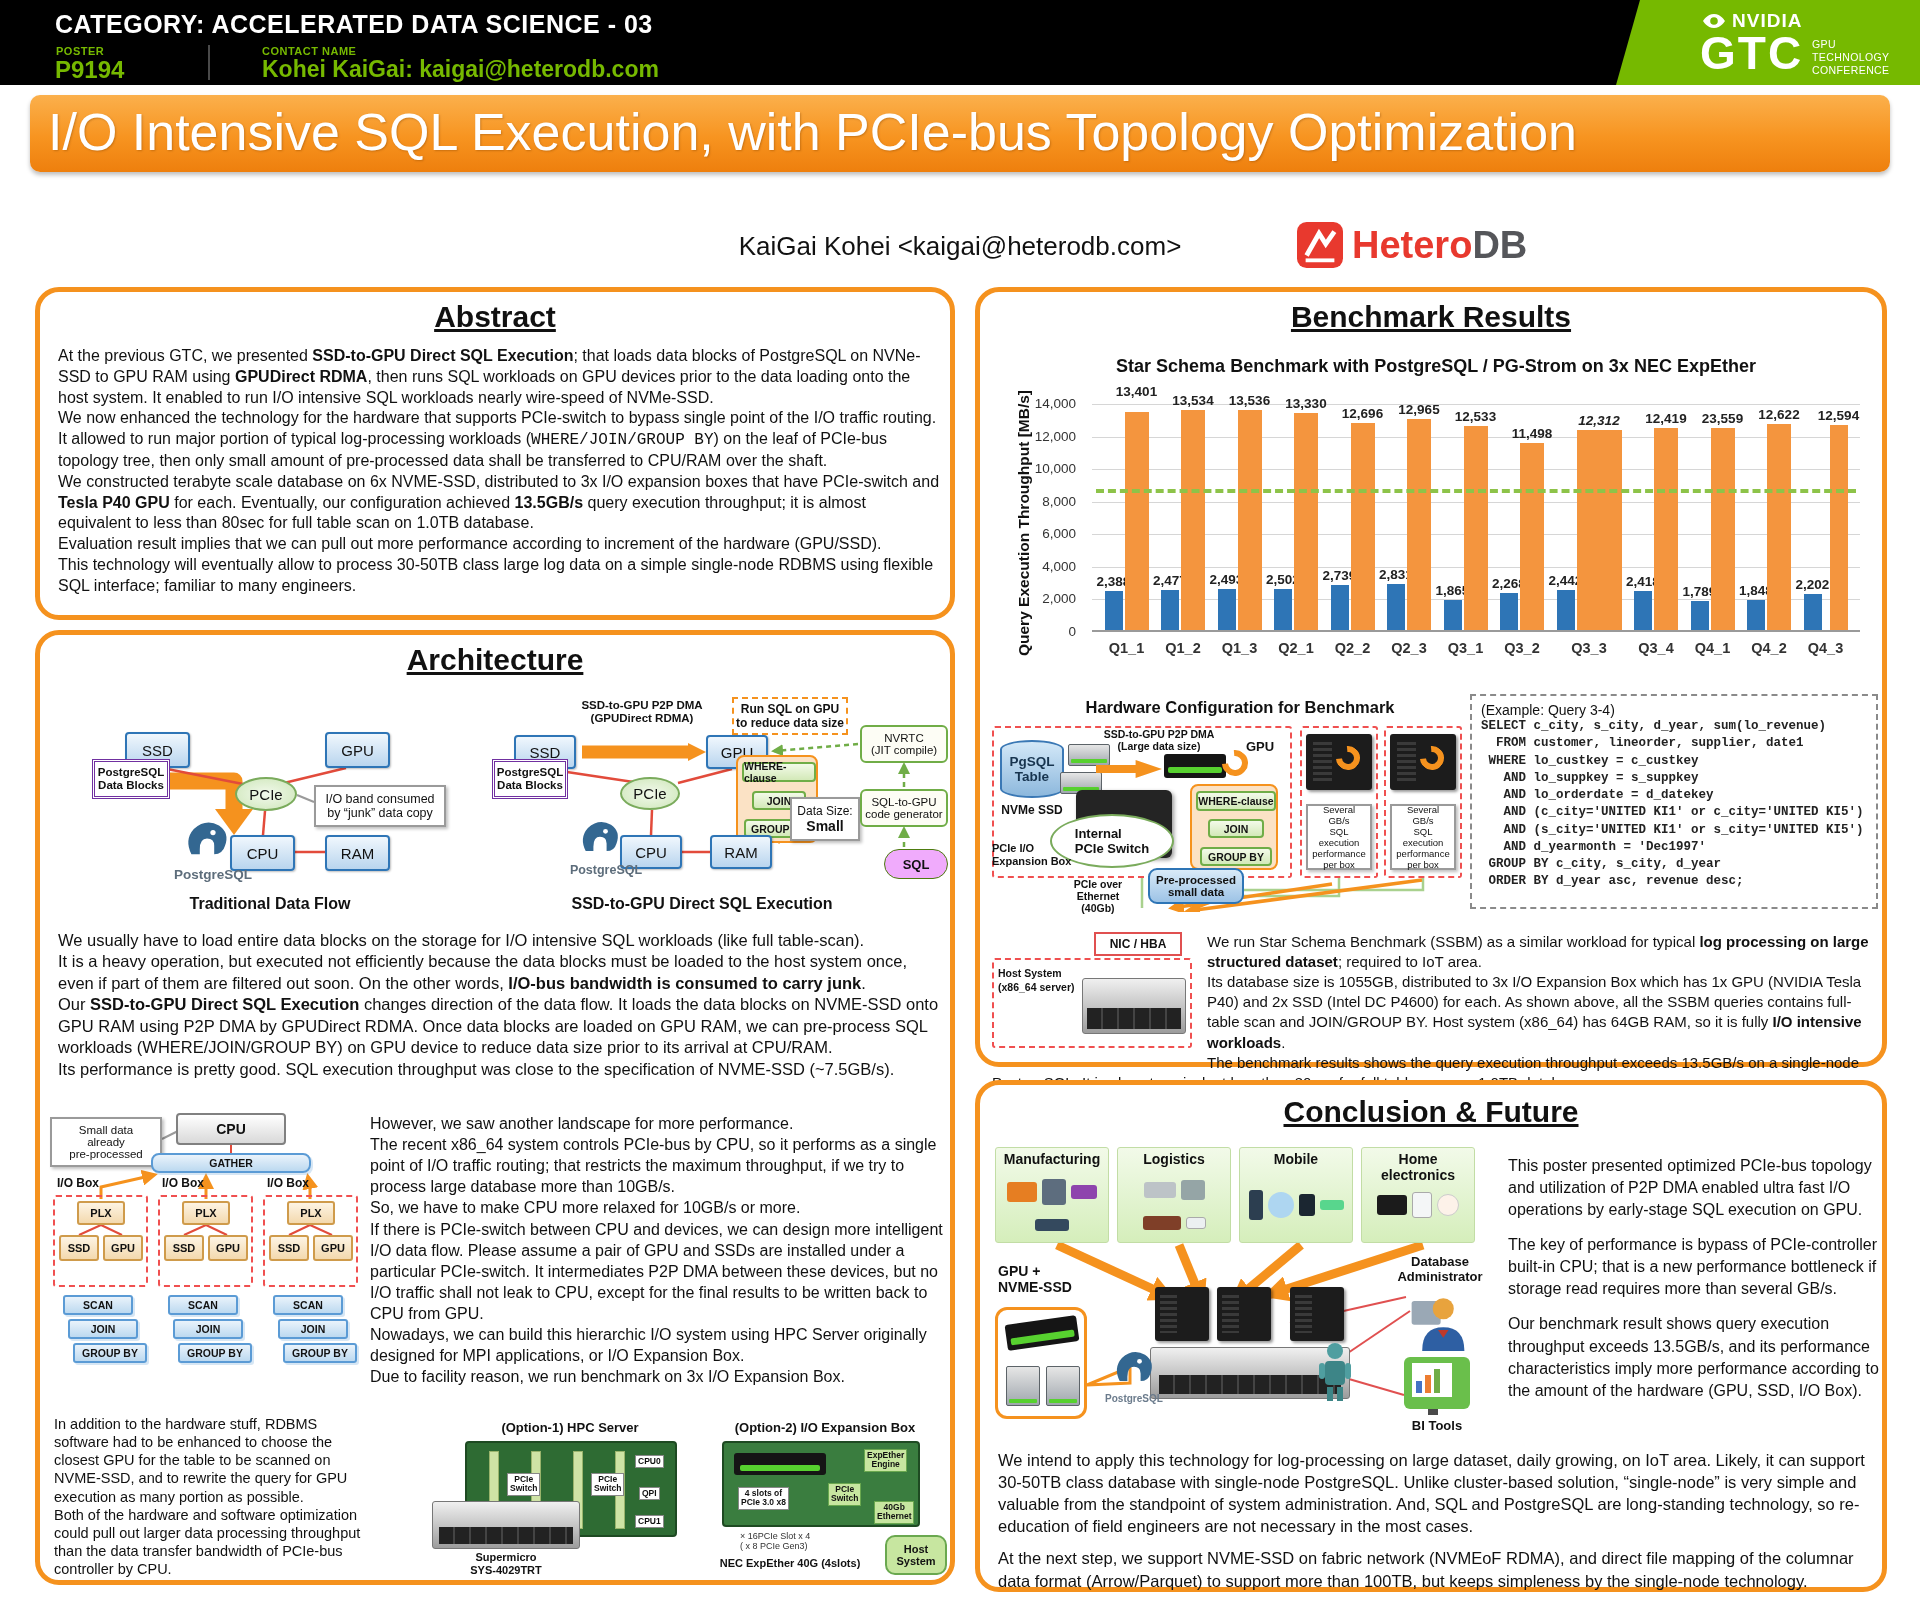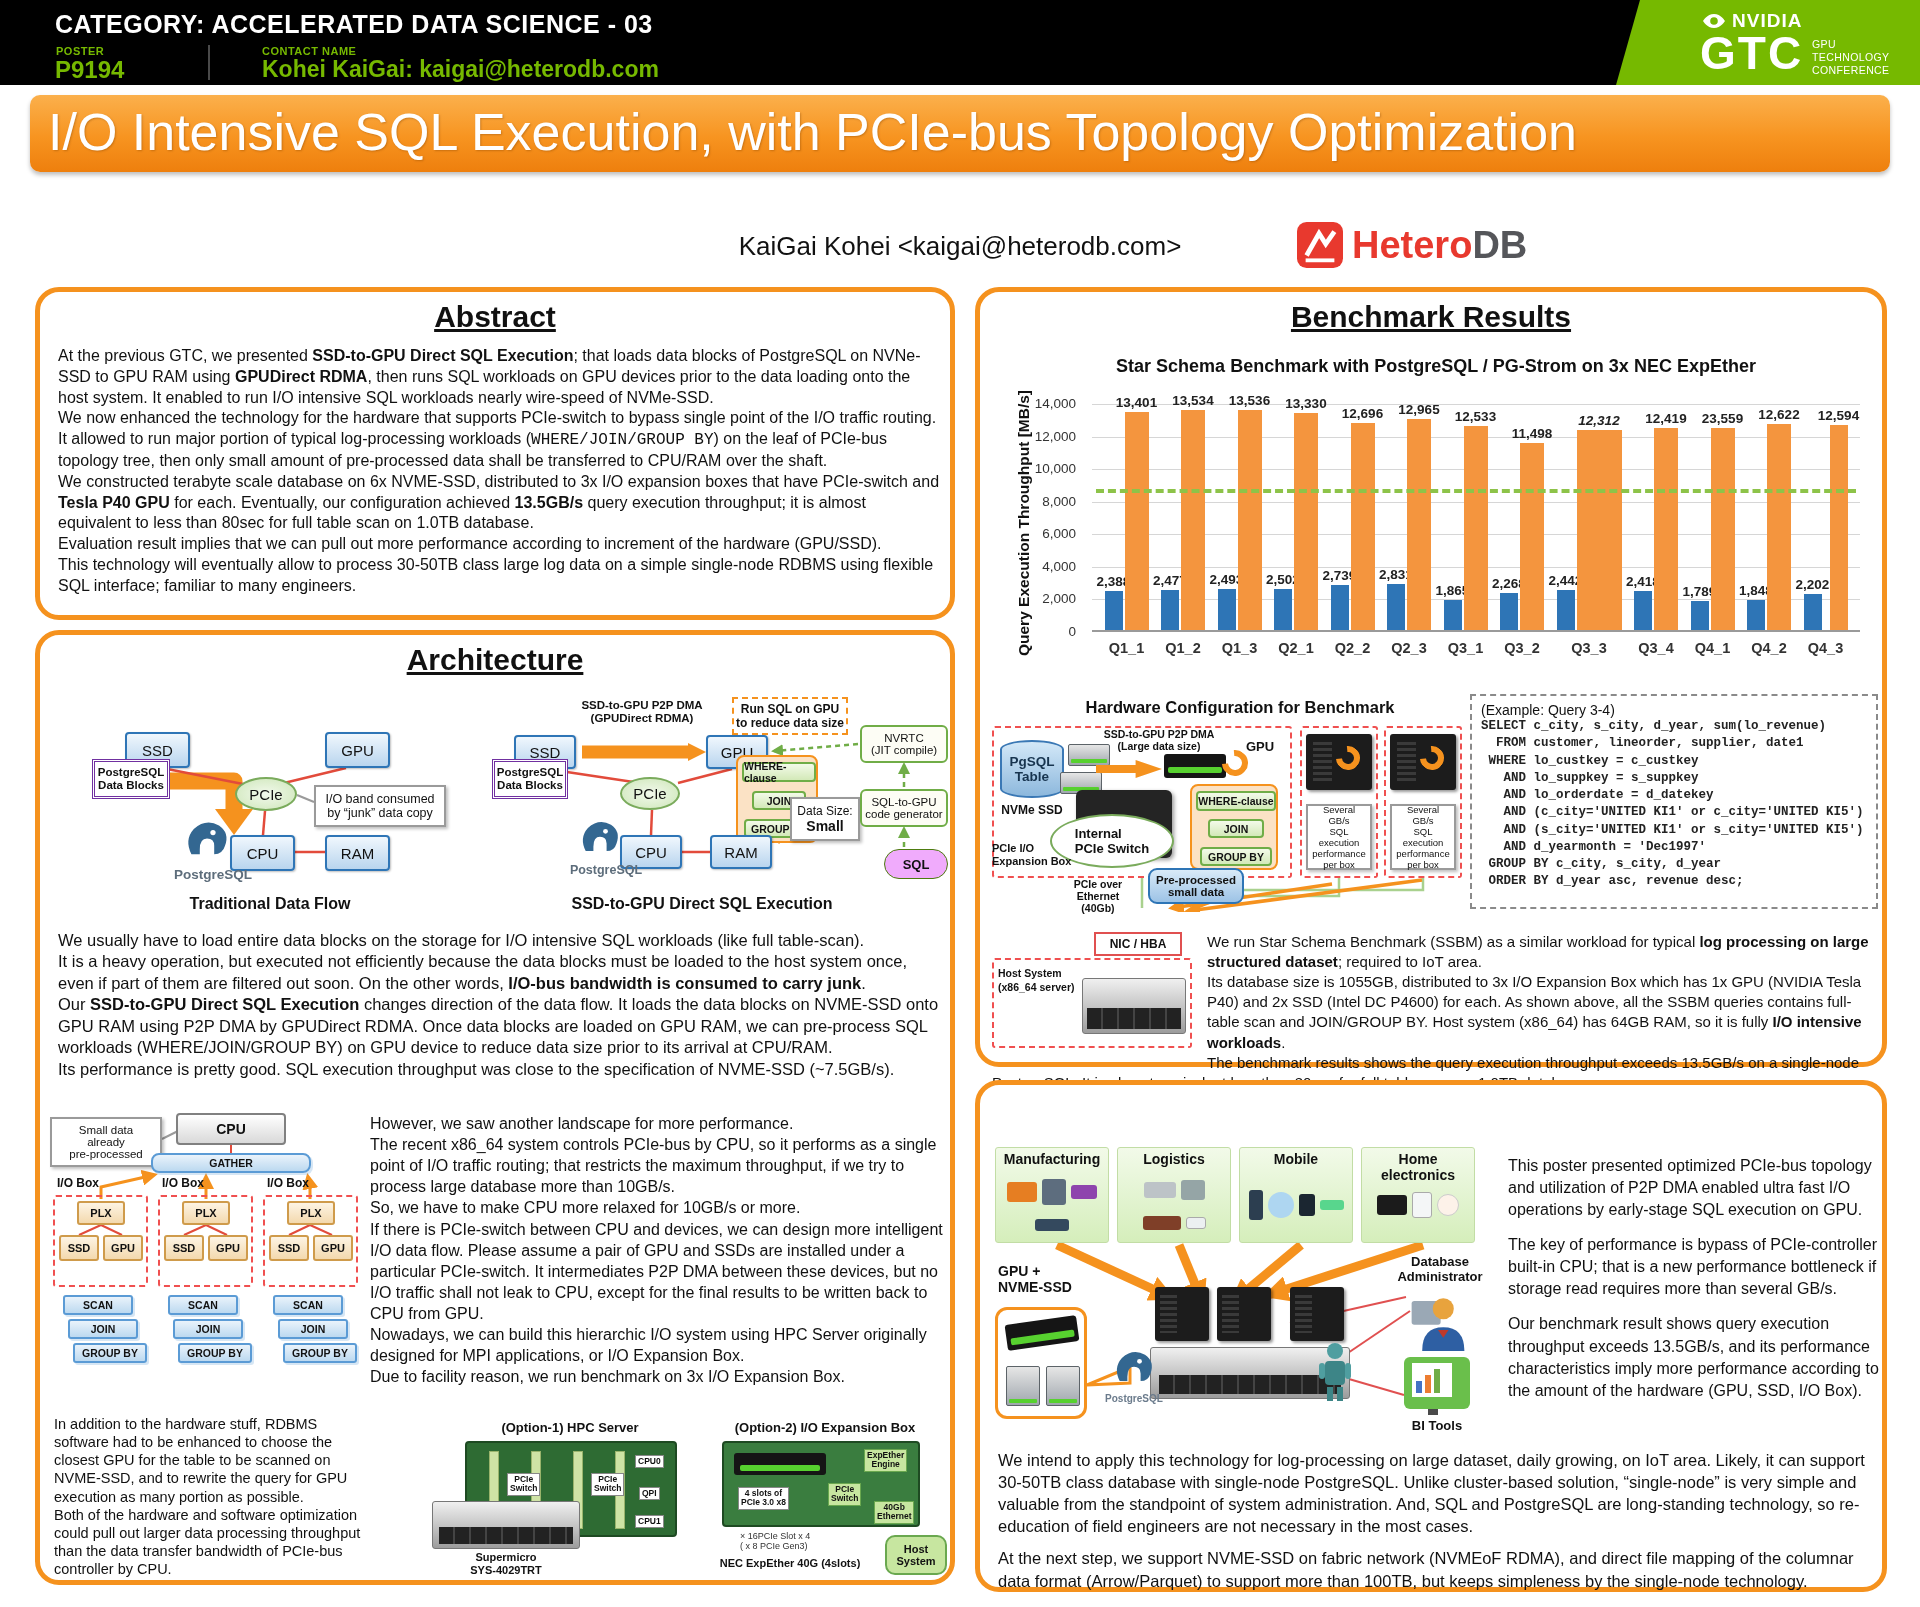--- a/index.html
+++ b/index.html
@@ -326,21 +326,21 @@
         <div class="gridline" style="top: 32.5714px;"></div>
         <div class="gridline" style="top: 0px;"></div>
       </div>
     <div id="chart-refline" class="refline" style="top: 84.6857px; border-top-color: rgb(141, 195, 73);"></div>
     <div id="chart-groups" style="position:absolute;inset:0;display:flex;justify-content:space-evenly">
         <div class="bar-group">
           <div class="bar-wrap" style="width: 18px;">
             <div class="bar-label">2,388</div>
             <div class="bar" style="height: 38.8903px; background: rgb(46, 117, 182);"></div>
           </div>
-          <div class="bar-wrap" style="width: 24px;">
+          <div class="bar-wrap" style="width: 24px; gap: 11px;">
             <div class="bar-label">13,401</div>
             <div class="bar" style="height: 218.245px; background: rgb(244, 149, 62);"></div>
           </div>
           <div class="xtick">Q1_1</div>
         </div>
         <div class="bar-group">
           <div class="bar-wrap" style="width: 18px;">
             <div class="bar-label">2,477</div>
             <div class="bar" style="height: 40.3397px; background: rgb(46, 117, 182);"></div>
           </div>
@@ -552,20 +552,21 @@
 (x86_64 server)</span>
         <span class="big-server" style="left:88px;top:18px;width:104px;height:56px"></span>
       </span>
     </span><span><span>We run Star Schema Benchmark (SSBM) as a similar workload for typical </span><span style="font-weight: bold;">log processing on large structured dataset</span><span>; required to IoT area.
 Its database size is 1055GB, distributed to 3x I/O Expansion Box which has 1x GPU (NVIDIA Tesla P40) and 2x SSD (Intel DC P4600) for each. As shown above, all the SSBM queries contains full-table scan and JOIN/GROUP BY. Host system (x86_64) has 64GB RAM, so it is fully </span><span style="font-weight: bold;">I/O intensive workloads</span><span>.
 The benchmark results shows the query execution throughput exceeds 13.5GB/s on a single-node PostgreSQL. It is almost equivalent less than 80sec for full table-scan on 1.0TB database.</span></span>
   </div>
 </div>
 
 <div class="panel" style="left:975px;top:1080px;width:912px;height:512px">
+  <div class="sec-heading" style="top:10px">Conclusion &amp; Future</div>
 
   <div class="abs" style="left:10px;top:60px;width:500px;height:300px">
     <svg class="overlay" width="500" height="300" viewBox="0 0 500 300">
       <g stroke="#f5921e" stroke-width="9" fill="none">
         <line x1="67" y1="100" x2="180" y2="152" marker-end="url(#aOb)"></line>
         <line x1="189" y1="100" x2="212" y2="156" marker-end="url(#aOb)"></line>
         <line x1="311" y1="100" x2="244" y2="156" marker-end="url(#aOb)"></line>
         <line x1="433" y1="100" x2="278" y2="150" marker-end="url(#aOb)"></line>
       </g>
       <g stroke="#e05050" stroke-width="2">

